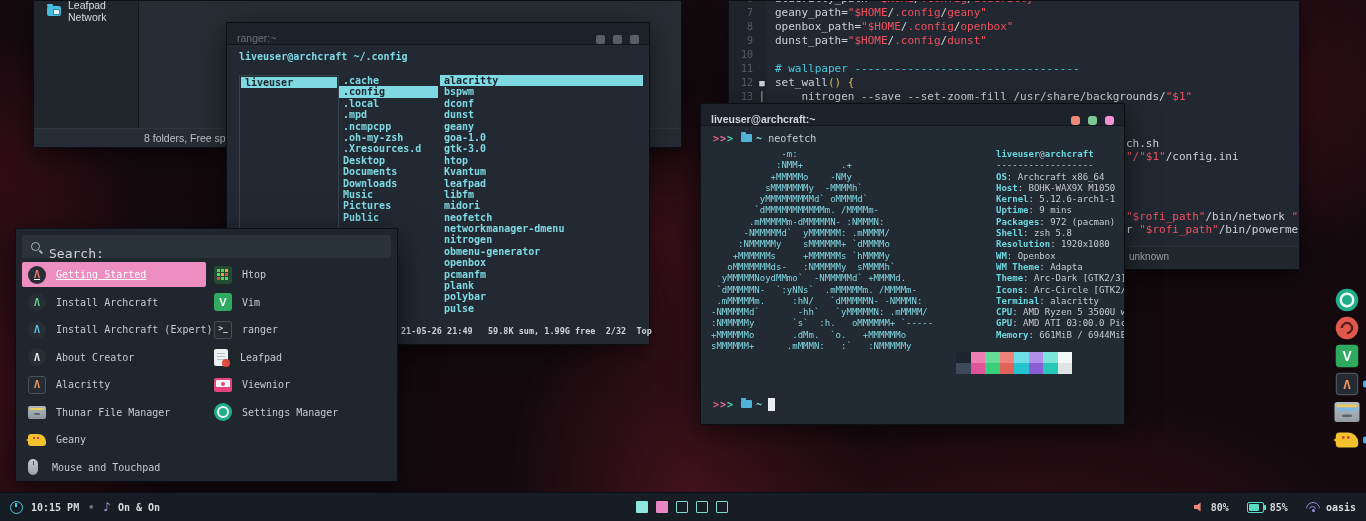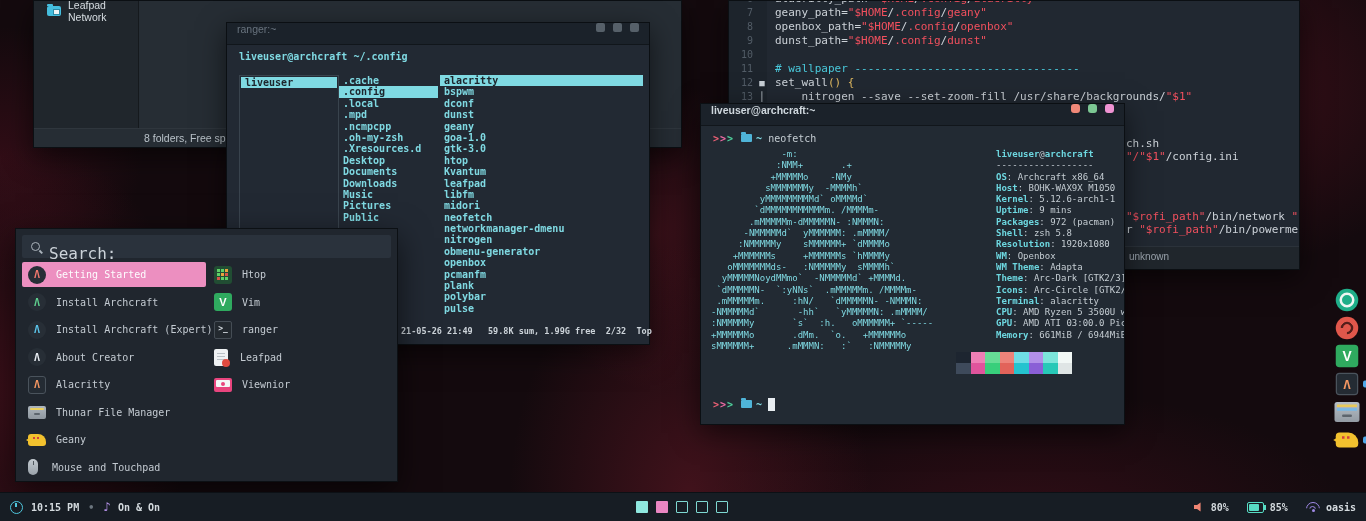--- a/index.html
+++ b/index.html
@@ -7,21 +7,21 @@
   .desktop{position:absolute;inset:0;
     background:
       radial-gradient(420px 300px at 88% 18%, rgba(105,22,38,.50), transparent 60%),
       radial-gradient(300px 420px at 50.5% 95%, rgba(120,28,44,.45), transparent 60%),
       radial-gradient(260px 380px at 2% 75%, rgba(96,20,36,.55), transparent 65%),
       radial-gradient(200px 260px at 48% 45%, rgba(130,30,48,.35), transparent 60%),
       radial-gradient(500px 200px at 75% 100%, rgba(90,18,34,.4), transparent 65%),
       radial-gradient(220px 200px at 0% 30%, rgba(90,18,34,.4), transparent 65%),
       #140a0e;}
   .window{position:absolute;background:#222933;border:1px solid #0b0f13;box-shadow:0 8px 26px rgba(0,0,0,.55);box-sizing:border-box;}
-  .titlebar{position:absolute;left:0;right:0;top:0;height:22px;background:#1b222a;border-bottom:1px solid #11161b;display:flex;align-items:flex-start;padding:0 10px;box-sizing:border-box;}
+  .titlebar{position:absolute;left:0;right:0;top:0;height:22px;background:#1b222a;border-bottom:1px solid #11161b;display:flex;align-items:flex-end;padding:0 10px;box-sizing:border-box;}
   .titlebar .wtitle{font:10.5px "Liberation Sans",sans-serif;color:#68737e;}
   .wbtns{margin-left:auto;display:flex;}
   .wbtn{width:9px;height:9px;border-radius:2px;margin-left:8px;background:#566069;}
 
   
   #thunar{left:33px;top:0;width:649px;height:148px;background:#262d34;}
   .tsidebar{position:absolute;left:0;top:0;bottom:18px;width:104px;background:#20262c;border-right:1px solid #15191d;}
   .tside-item{display:flex;align-items:center;height:20px;padding-left:13px;}
   .tside-label{font:10.5px "Liberation Sans",sans-serif;color:#d7dde2;margin-left:7px;}
   .ic-netfolder{width:14px;height:10px;background:#45bede;border-radius:2px;position:relative;flex:none;}
@@ -70,26 +70,26 @@
   .pcmd{color:#c5cdd3;font-weight:normal;white-space:pre;}
   .cursor{display:inline-block;width:7px;height:13px;background:#e8edf1;margin-left:6px;}
   .palrow{position:absolute;left:255px;display:flex;}
   .swatch{width:14.5px;height:11px;display:inline-block;}
 
   
   #rofi{left:15px;top:228px;width:383px;height:254px;background:#20262e;border:1px solid #0c1014;box-shadow:0 10px 30px rgba(0,0,0,.6);box-sizing:border-box;position:absolute;}
   .rsearch{position:absolute;left:6px;top:6px;right:6px;height:23px;background:#2a323c;border-radius:2px;display:flex;align-items:center;padding-left:9px;box-sizing:border-box;}
   .mag{width:7px;height:7px;border:1.5px solid #aab3bb;border-radius:50%;position:relative;margin-right:9px;flex:none;}
   .mag::after{content:"";position:absolute;width:4px;height:1.5px;background:#aab3bb;transform:rotate(45deg);right:-4px;bottom:-2px;}
-  .rsearch-label{font-size:16px;color:#ccd3d9;margin-top:14px;}
+  .rsearch-label{font-size:13px;color:#ccd3d9;margin-top:14px;}
   .rofi-col{position:absolute;top:33px;}
   #rofi-left{left:6px;width:184px;}
   #rofi-right{left:192px;width:185px;}
   .rofi-row{height:25px;margin-bottom:2.5px;display:flex;align-items:center;border-radius:2px;color:#c3cad1;}
-  .rofi-sel{background:#ec8fc0;color:#fdfdfe;}
+  .rofi-sel{background:#ec8fc0;color:#fdfdfe;text-decoration:underline;}
   .rofi-label{font-size:10px;white-space:pre;}
 
   
   .ric{width:18px;height:18px;margin:0 10px 0 6px;position:relative;display:inline-flex;align-items:center;justify-content:center;flex:none;box-sizing:border-box;}
   .ic-archcraft-coral,.ic-archcraft-green,.ic-archcraft-blue,.ic-archcraft-white{border-radius:50%;background:#272e36;font:bold 10px "DejaVu Sans Mono",monospace;}
   .ic-archcraft-coral::after{content:"Λ";color:#f2796e;}
   .ic-archcraft-green::after{content:"Λ";color:#5fd08f;}
   .ic-archcraft-blue::after{content:"Λ";color:#5bc4ea;}
   .ic-archcraft-white::after{content:"Λ";color:#e8edf2;}
   .ic-alacritty{background:#242b33;border:1px solid #4a535c;border-radius:3px;}
@@ -369,20 +369,24 @@
           <span class="rofi-label">ranger</span>
         </div>
         <div class="rofi-row">
           <span class="ric ic-leafpad"></span>
           <span class="rofi-label">Leafpad</span>
         </div>
         <div class="rofi-row">
           <span class="ric ic-viewnior"></span>
           <span class="rofi-label">Viewnior</span>
         </div>
+        <div class="rofi-row">
+          <span class="ric ic-settings-manager"></span>
+          <span class="rofi-label">Settings Manager</span>
+        </div>
       </div>
   </div>
 
   <div id="dock">
       <div class="dock-item">
         <span class="ric ic-settings-manager"></span>
       </div>
       <div class="dock-item">
         <span class="ric ic-red-app"></span>
       </div>

